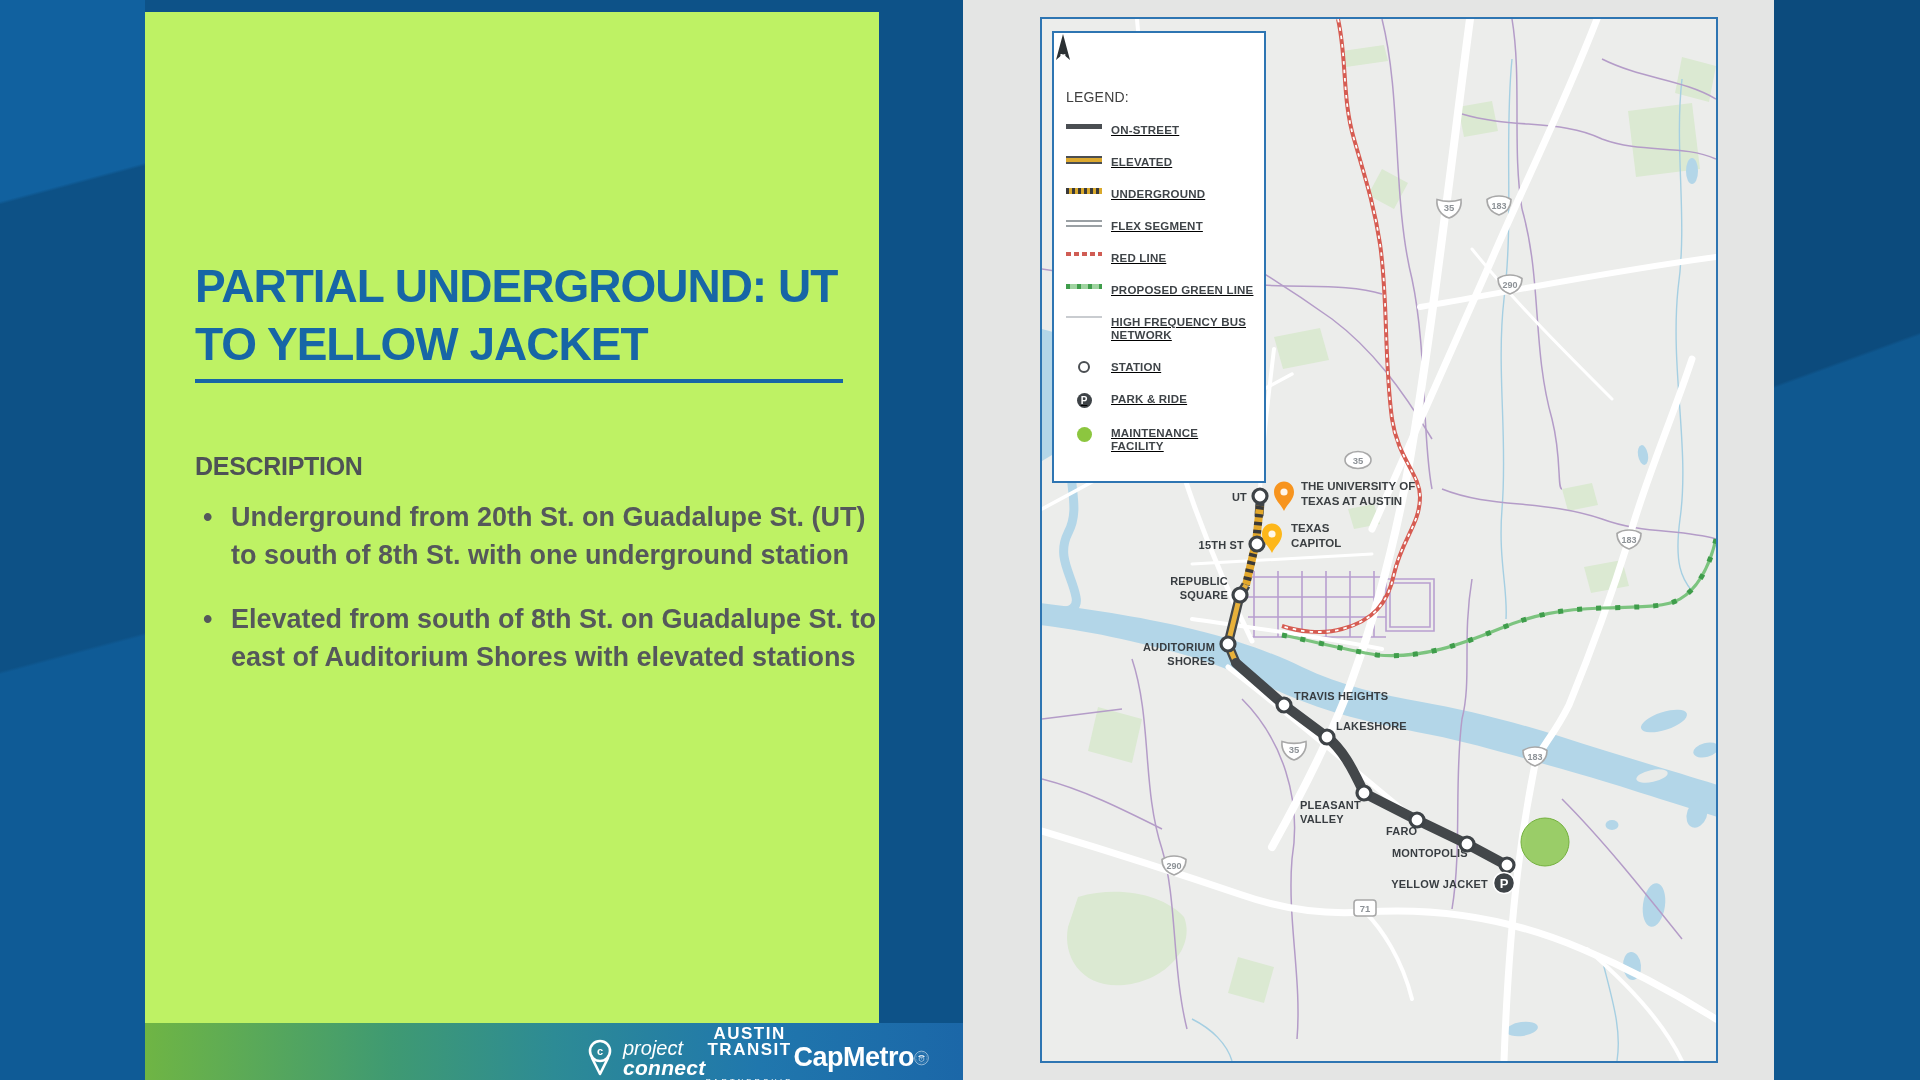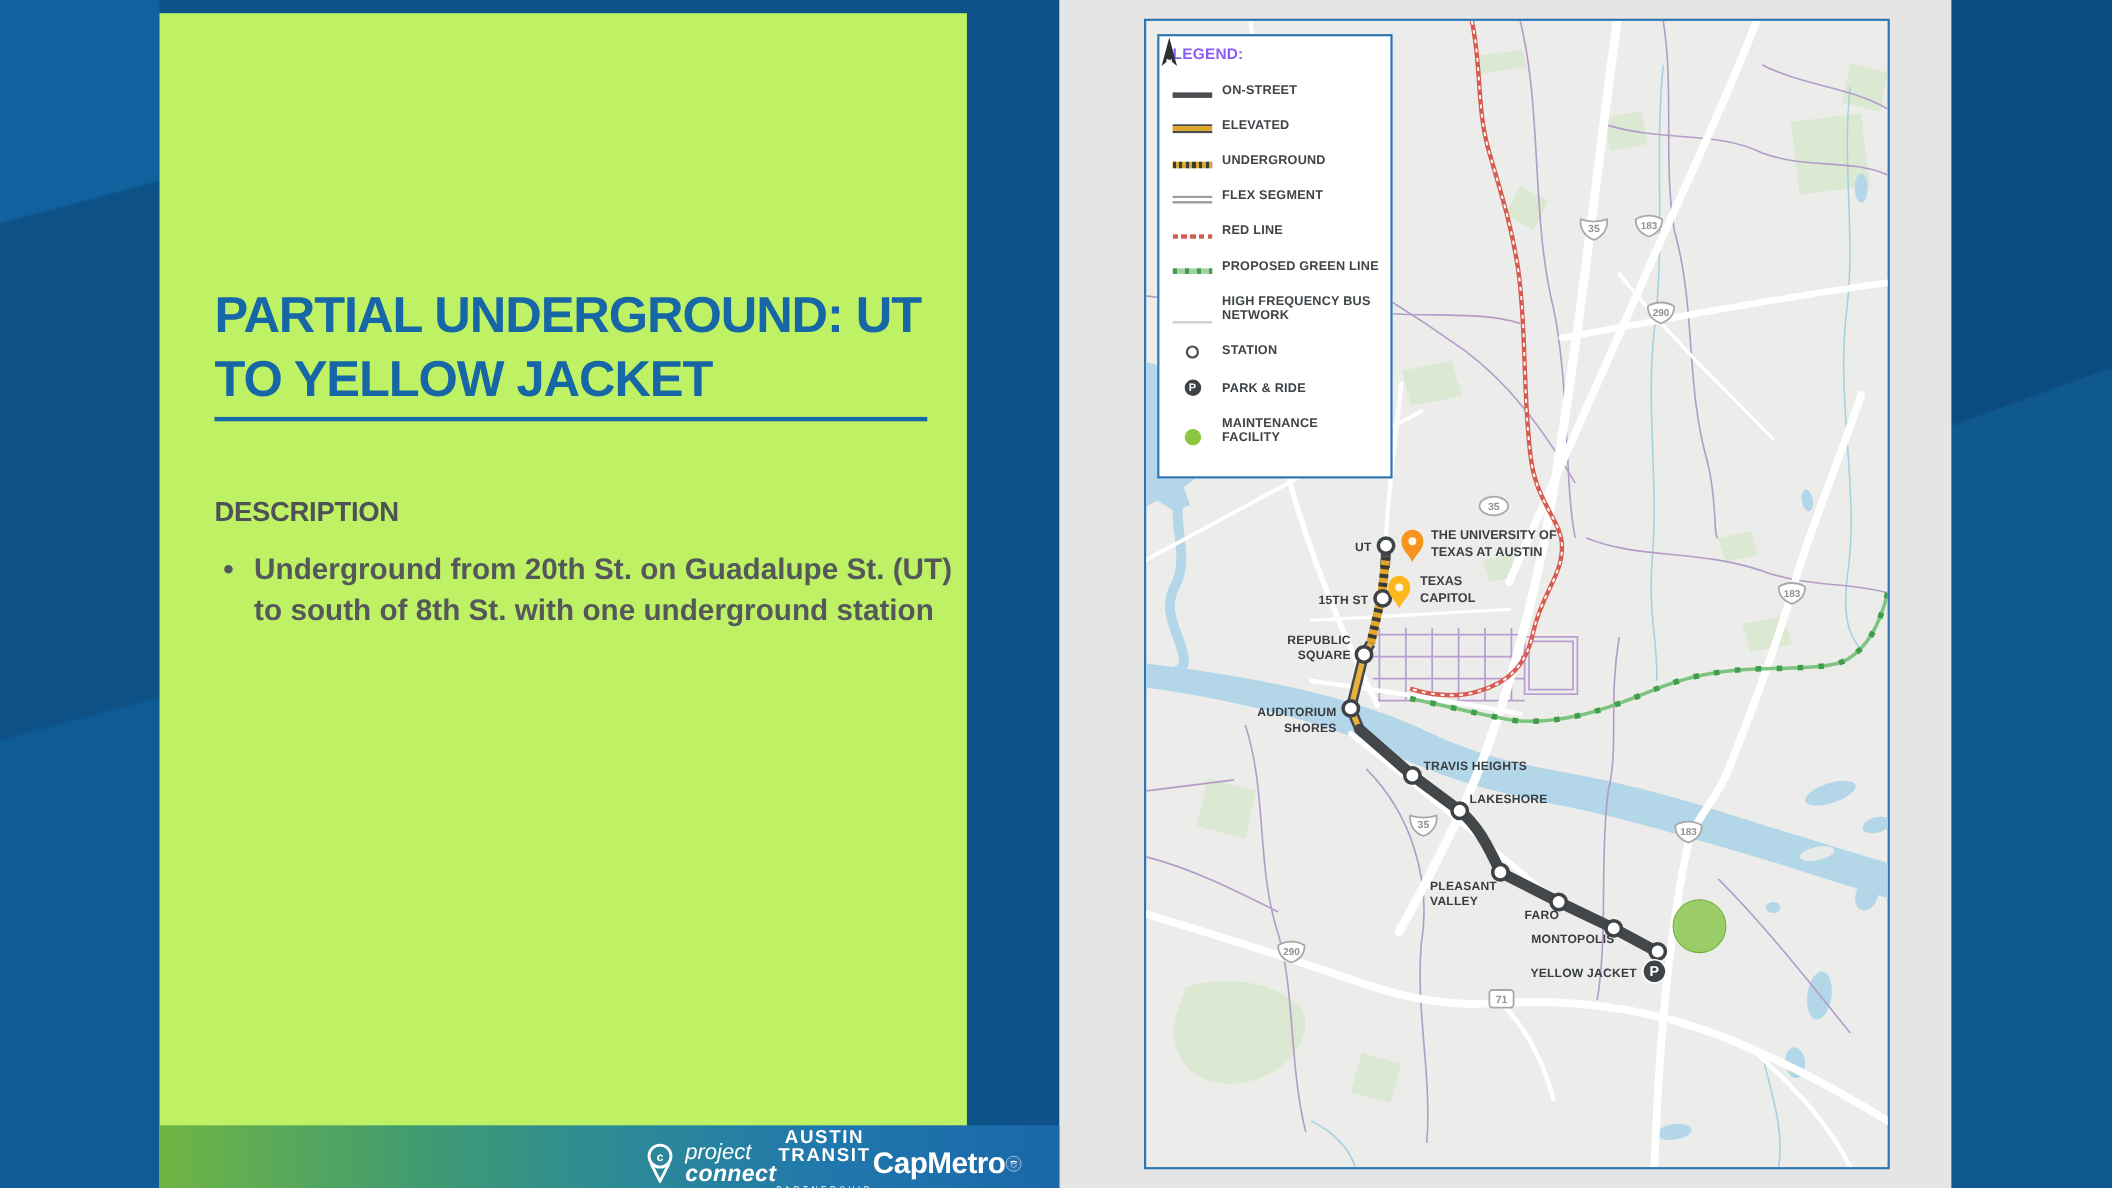--- a/index.html
+++ b/index.html
@@ -42,22 +42,22 @@
 
   
   .map-frame{position:absolute;left:1040px;top:17px;width:678px;height:1046px;
     background:#ecedeb;border:2px solid #2e75b2;}
   .map-frame svg{position:absolute;left:0;top:0;}
   #map-svg text{font-family:"Liberation Sans",sans-serif;}
 
   
   .legend{position:absolute;left:10px;top:12px;width:214px;background:#ffffff;
     border:2px solid #2e75b2;padding:8px 10px 9px 12px;z-index:5;}
-  .legend-title{font-size:14px;font-weight:bold;color:#8b5cf6;letter-spacing:0.2px;margin-bottom:4px;}
-  .legend-row{display:flex;align-items:flex-end;margin:19px 0;min-height:13px;}
+  .legend-title{font-size:14px;font-weight:normal;color:#404040;letter-spacing:0.2px;margin-bottom:4px;margin-top:48px;}
+  .legend-row{display:flex;align-items:flex-start;margin:19px 0;min-height:13px;text-decoration:underline;}
   .legend-swatch{width:36px;flex:0 0 36px;margin-right:9px;display:flex;justify-content:center;}
   .legend-label{font-size:11.5px;font-weight:600;color:#3f4448;letter-spacing:0.2px;line-height:13px;}
   .sw-bar{width:36px;}
   .sw-on-street{height:5px;background:#4a4e52;}
   .sw-elevated{height:8px;background:linear-gradient(#4a4e52 0 24%,#dca82e 24% 76%,#4a4e52 76% 100%);}
   .sw-underground{height:6px;background:repeating-linear-gradient(90deg,#3a3a3a 0 3px,#d9a92c 3px 6px);}
   .sw-flex{height:7px;background:linear-gradient(#9aa0a4 0 28%,#ffffff 28% 72%,#9aa0a4 72% 100%);}
   .sw-red{height:4px;background:repeating-linear-gradient(90deg,#d05c54 0 5px,#ffffff 5px 8px);}
   .sw-green{height:5px;background:#9fd3a0;position:relative;}
   .sw-green::after{content:"";position:absolute;inset:0;
@@ -78,20 +78,22 @@
   <div class="gray-panel"></div>
 
   <div class="slide">
     <div class="slide-title">PARTIAL UNDERGROUND: UT
 TO YELLOW JACKET</div>
     <div class="title-underline"></div>
     <div class="desc-heading">DESCRIPTION</div>
     <ul class="bullets">
         <li>Underground from 20th St. on Guadalupe St. (UT)
 to south of 8th St. with one underground station</li>
+        <li>Elevated from south of 8th St. on Guadalupe St. to
+east of Auditorium Shores with elevated stations</li>
       </ul>
 
     <div class="footer">
       <div class="logo-row">
         <div class="logo">
           <svg width="30" height="42" viewBox="0 0 30 42">
             <circle cx="15" cy="14" r="10" fill="none" stroke="#ffffff" stroke-width="2.6"></circle>
             <text x="15" y="18" text-anchor="middle" font-size="11" font-weight="bold" fill="#ffffff" font-family="Liberation Sans,sans-serif">c</text>
             <path d="M 7,21 L 15,37 L 23,21" fill="none" stroke="#ffffff" stroke-width="2.6" stroke-linejoin="round" stroke-linecap="round"></path>
           </svg>

